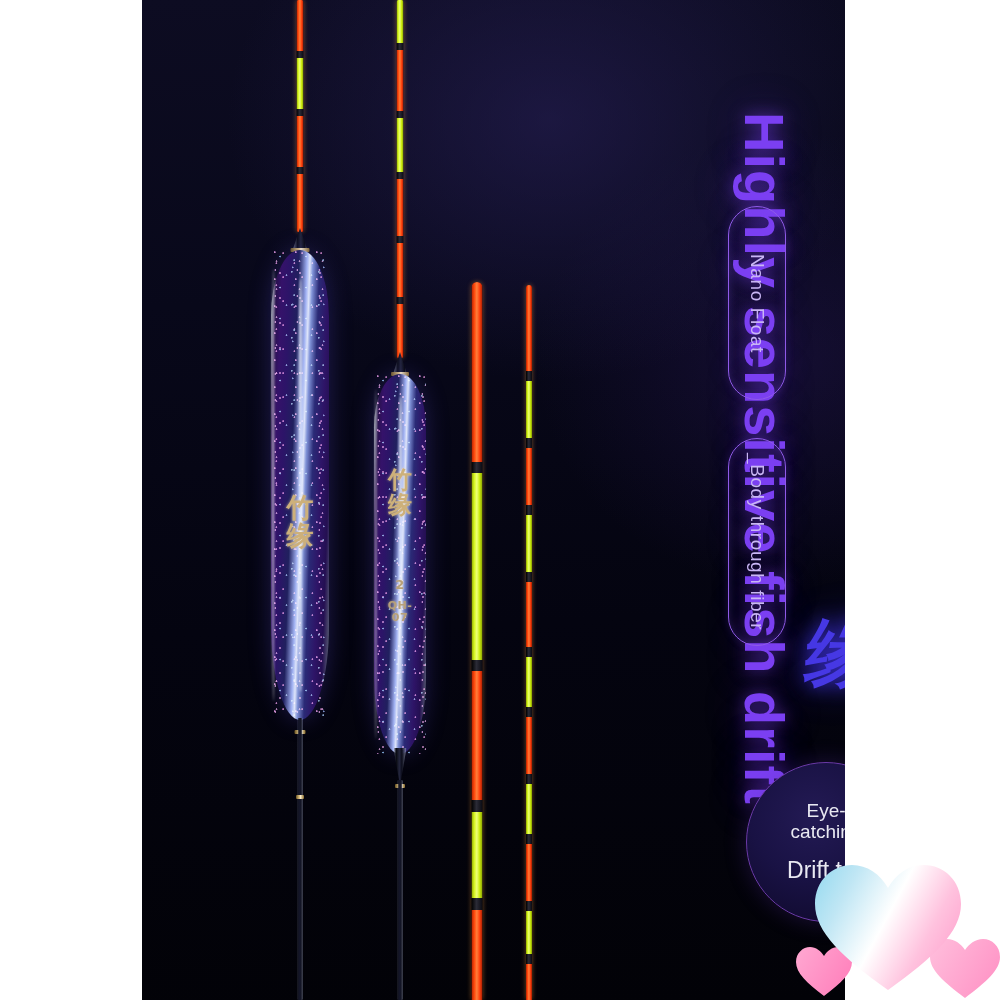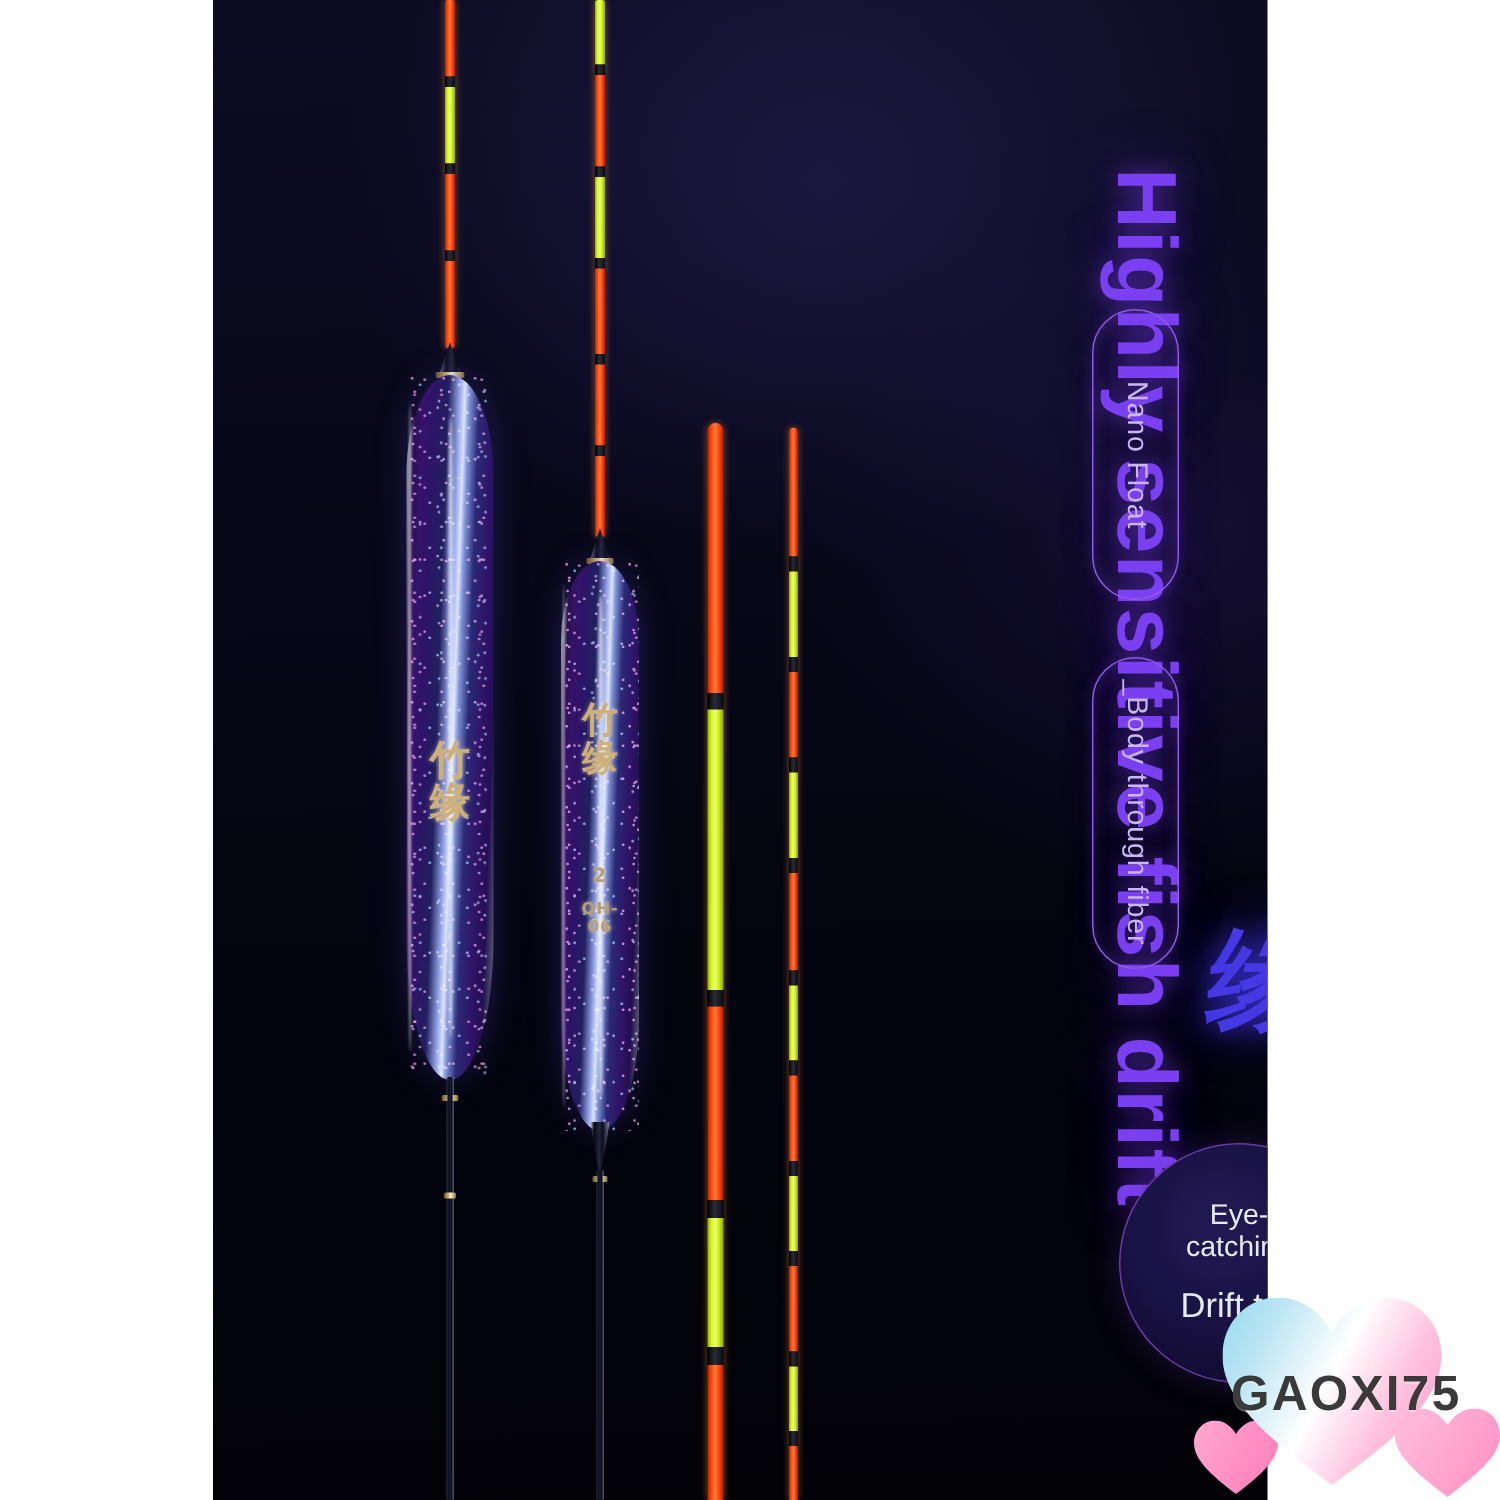--- a/index.html
+++ b/index.html
@@ -194,21 +194,21 @@
       <div class="cone" style="top:352px;height:24px;width:15px;"></div>
       <div class="ring" style="top:372px;height:4px;width:18px;"></div>
       <div class="body" style="top:374px;height:380px;width:52px;">
         <div class="shell"></div>
           <div class="glit"></div>
           <div class="spec"></div>
           <div class="rimL"></div>
       </div>
       <div class="mark" style="top:468px;font-size:24px;">竹缘</div>
       <div class="mark sub" style="top:578px;font-size:13px;">2</div>
-      <div class="mark sub" style="top:600px;font-size:11px;">QH-06</div>
+      <div class="mark sub" style="top:600px;font-size:11px;">QH-07</div>
       <div class="cone" style="top:748px;height:38px;width:13px;transform:translateX(-50%) rotate(180deg);"></div>
       <div class="ring" style="top:784px;height:4px;width:10px;"></div>
       <div class="stem" style="top:780px;height:220px;width:5px;"></div>
     </div>
 
     <div class="float" style="left:323px;top:0;width:24px;height:1000px;">
       <div class="ant" style="top:282px;height:718px;width:11px;border-radius:6px 6px 0 0;">
         <div class="seg o" style="height:25%"></div>
         <div class="seg k" style="height:1.6%"></div>
         <div class="seg y" style="height:26%"></div>
@@ -266,16 +266,15 @@
       </div>
       <div class="l2">Drift tail</div>
     </div>
 
   </div>
 
   <div class="wm">
     <div class="heart h-a"></div>
     <div class="heart h-b"></div>
     <div class="heart h-main"></div>
-    <div class="wmtext">GAOXI75</div>
   </div>
 
 </div>
 
 </body></html>

